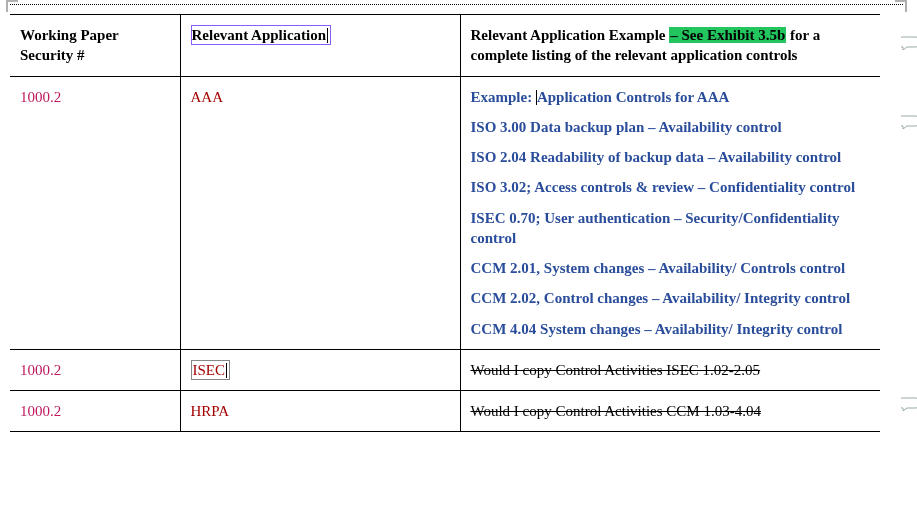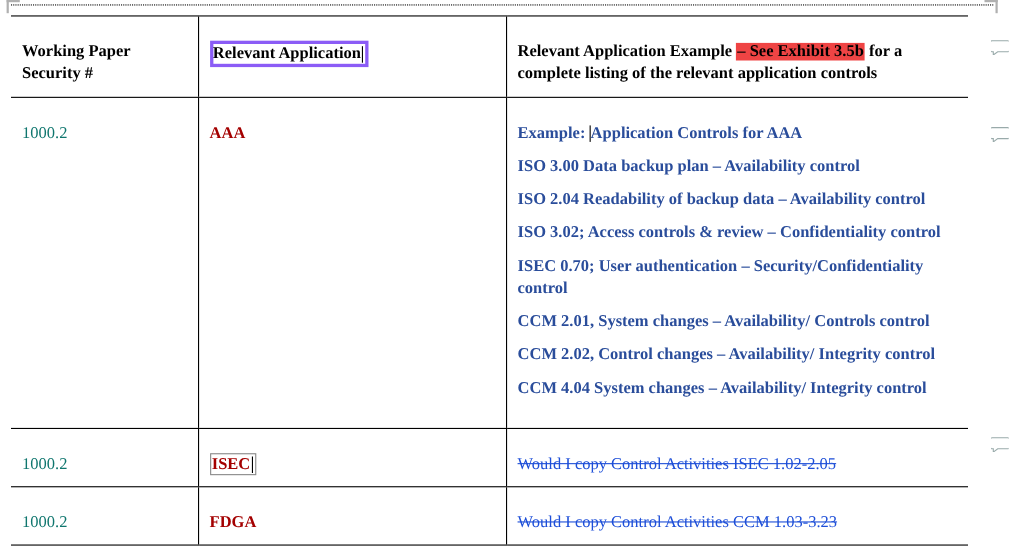--- a/index.html
+++ b/index.html
@@ -42,65 +42,65 @@
   }
   col.c1 { width: 170px; }
   col.c2 { width: 280px; }
   col.c3 { width: 420px; }
 
   th, td {
     border-top: 1px solid #000;
     border-bottom: 1px solid #000;
     border-left: none;
     border-right: none;
-    padding: 22px 10px 10px 10px;
+    padding: 10px 10px 10px 10px;
     vertical-align: top;
     font-size: 15px;
     line-height: 1.35;
   }
   
   th + th, td + td {
     border-left: 1px solid #000;
   }
   th {
     font-weight: bold;
     text-align: left;
   }
   .hdr-app-box {
     display: inline-block;
-    border: 3px solid #8b5cf6;
+    border: 1px solid #8b5cf6;
     padding: 0 2px 0 0;
     line-height: 1.2;
   }
   .cursor-after::after {
     content: "";
     display: inline-block;
     width: 1px;
     height: 1em;
     background: #000;
     vertical-align: text-bottom;
     margin-left: 1px;
   }
   .hl {
-    background: #ef4444;
+    background: #22c55e;
     padding: 0 1px;
   }
-  .ref-col { color: #0f766e; }
-  .app-col { color: #a40000; font-weight: bold; }
+  .ref-col { color: #be185d; }
+  .app-col { color: #a40000; font-weight: normal; }
   .tracked-box {
     display: inline-block;
     border: 1px solid #888;
     padding: 0 2px 0 1px;
     line-height: 1.2;
   }
   .blue { color: #2a4d9b; font-weight: bold; font-family: Liberation Serif, serif; }
   .control-list div { margin-bottom: 10px; }
-  .control-list div:last-child { margin-bottom: 16px; }
+  .control-list div:last-child { margin-bottom: 0; }
   .struck {
-    color: #1d4ed8;
+    color: #000000;
     text-decoration: line-through;
     text-align: right;
   }
 
   .comment-bubble {
     position: absolute;
     right: -2px;
     width: 18px;
     height: 14px;
   }
@@ -159,22 +159,22 @@
             </div>
           </td>
         </tr>
         <tr>
           <td class="ref-col">1000.2</td>
           <td class="app-col"><span class="tracked-box cursor-after">ISEC</span></td>
           <td><span class="struck">Would I copy Control Activities ISEC 1.02-2.05</span></td>
         </tr>
         <tr>
           <td class="ref-col">1000.2</td>
-          <td class="app-col">FDGA</td>
-          <td><span class="struck">Would I copy Control Activities CCM 1.03-3.23</span></td>
+          <td class="app-col">HRPA</td>
+          <td><span class="struck">Would I copy Control Activities CCM 1.03-4.04</span></td>
         </tr>
       </tbody>
 </table>
 </div>
 
 <div id="bubbles">
     <div class="comment-bubble" style="top: 36px;">
       <svg width="18" height="14" viewBox="0 0 18 14">
         <path d="M1 1 h14 a2 2 0 0 1 2 2 v6 a2 2 0 0 1 -2 2 h-9 l-4 3 v-3 h-1 a2 2 0 0 1 -2 -2 v-6 a2 2 0 0 1 2 -2 z" fill="none" stroke="#9aa" stroke-width="1"></path>
       </svg>

